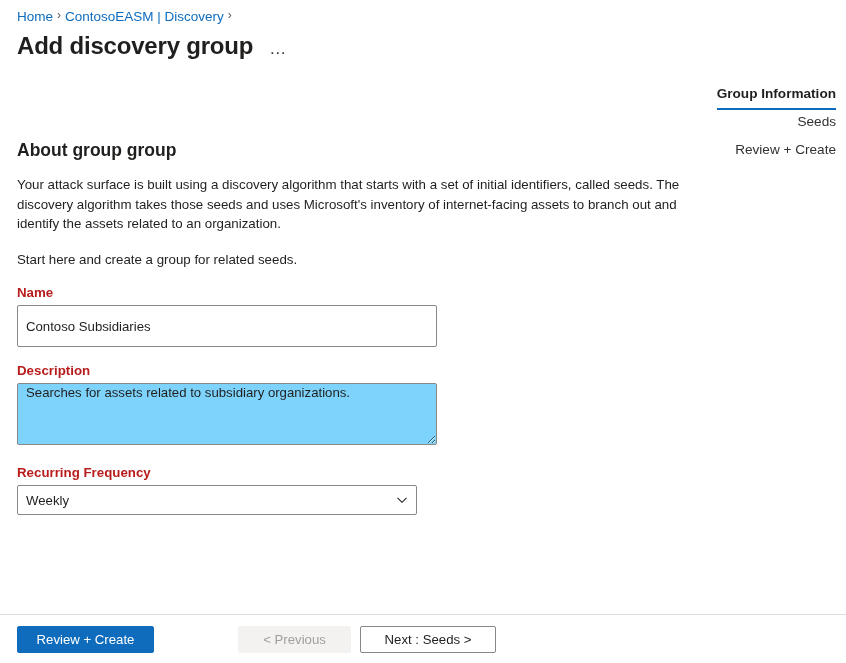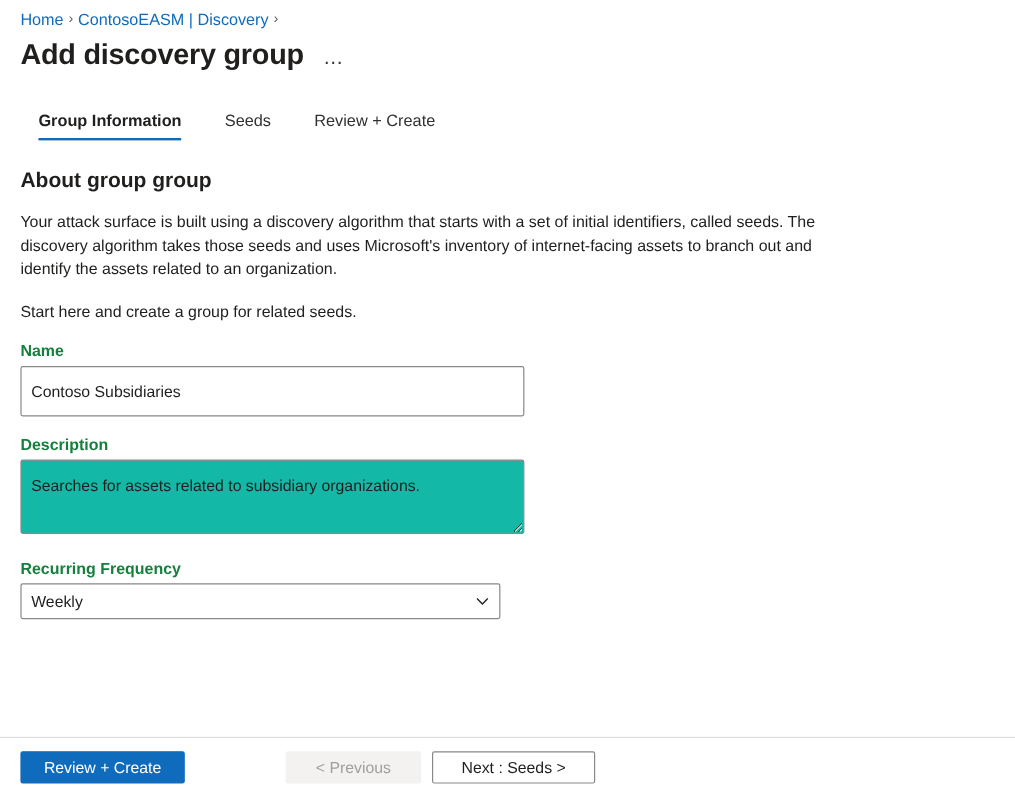--- a/index.html
+++ b/index.html
@@ -62,24 +62,25 @@
     line-height: 1;
     letter-spacing: 1px;
     padding: 2px 4px;
     user-select: none;
   }
 
   
   .tabs {
     display: flex;
     align-items: flex-end;
-    gap: 16px;
+    gap: 4px;
     padding-left: 32px;
     margin-top: 26px;
     height: 31px;
+    flex-direction: column;
   }
   .tab {
     font-size: 13.6px;
     color: #323130;
     padding: 0 10px 9px 10px;
     cursor: pointer;
     position: relative;
     white-space: nowrap;
   }
   .tab:first-child { padding-left: 0; }
@@ -111,21 +112,21 @@
   .para {
     font-size: 13.3px;
     line-height: 19.5px;
     color: #201f1e;
     max-width: 694px;
     margin: 0 0 16px 0;
   }
   .field-label {
     font-size: 13.3px;
     font-weight: 600;
-    color: #15803d;
+    color: #b91c1c;
     margin: 0 0 5px 0;
   }
   .field-block { margin-bottom: 16px; }
 
   input.text-input {
     width: 420px;
     height: 42px;
     border: 1px solid #8a8886;
     border-radius: 2px;
     padding: 0 8px;
@@ -134,25 +135,25 @@
     color: #201f1e;
     background: #fff;
     outline: none;
   }
 
   textarea.text-area {
     width: 420px;
     height: 62px;
     border: 1px solid #8a8886;
     border-radius: 2px;
-    padding: 12px 8px;
-    font-size: 13.2px;
-    font-family: "Liberation Sans", sans-serif;
-    color: #201f1e;
-    background: #14b8a6;
+    padding: 0 8px;
+    font-size: 13.2px;
+    font-family: "Liberation Sans", sans-serif;
+    color: #201f1e;
+    background: #7dd3fc;
     outline: none;
     resize: vertical;
     line-height: 17px;
   }
 
   .select-wrap {
     position: relative;
     width: 420px;
     height: 30px;
   }

